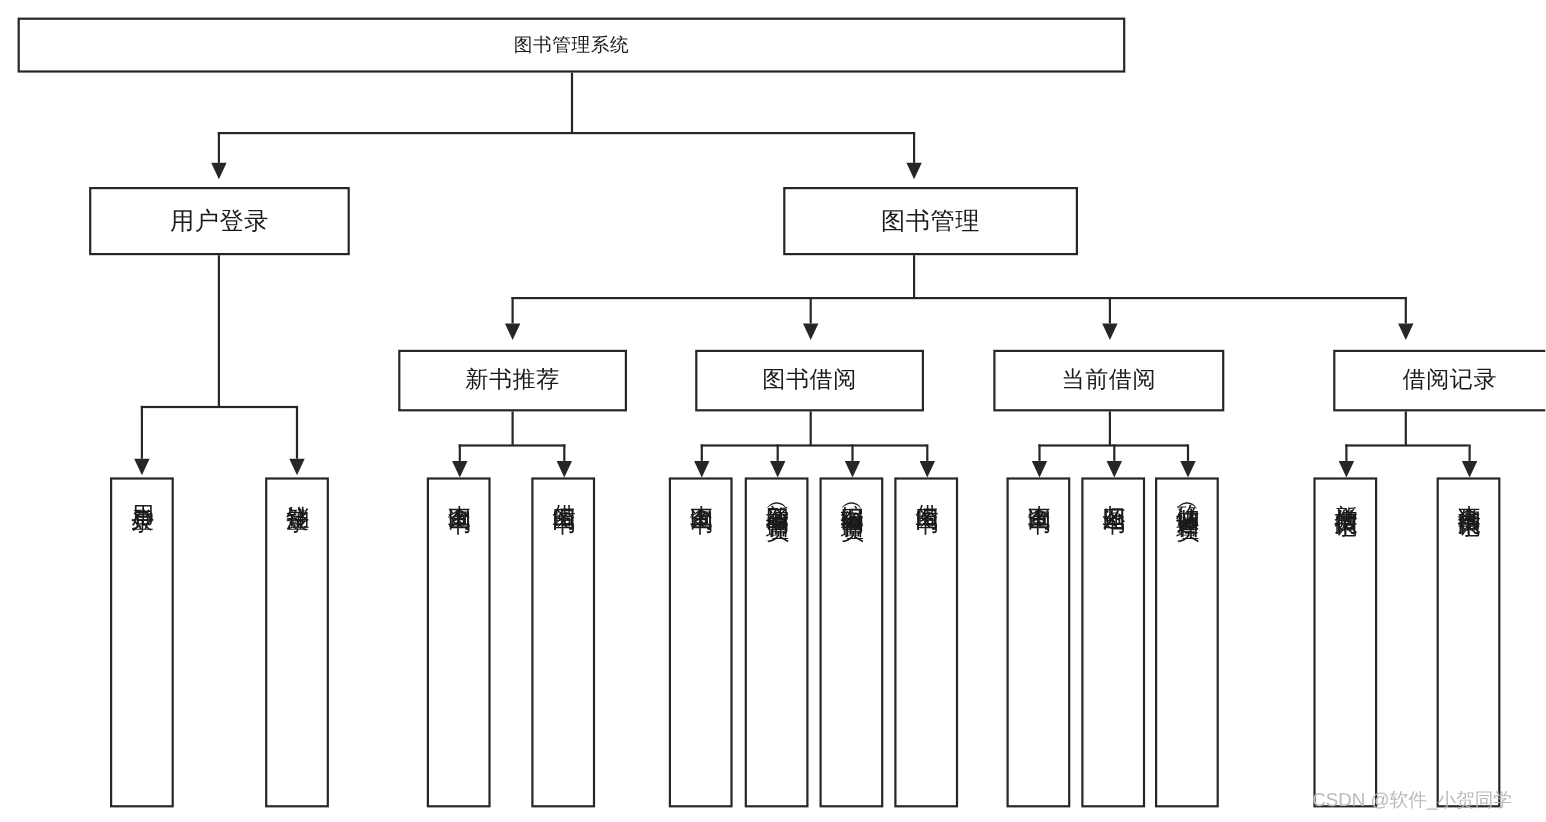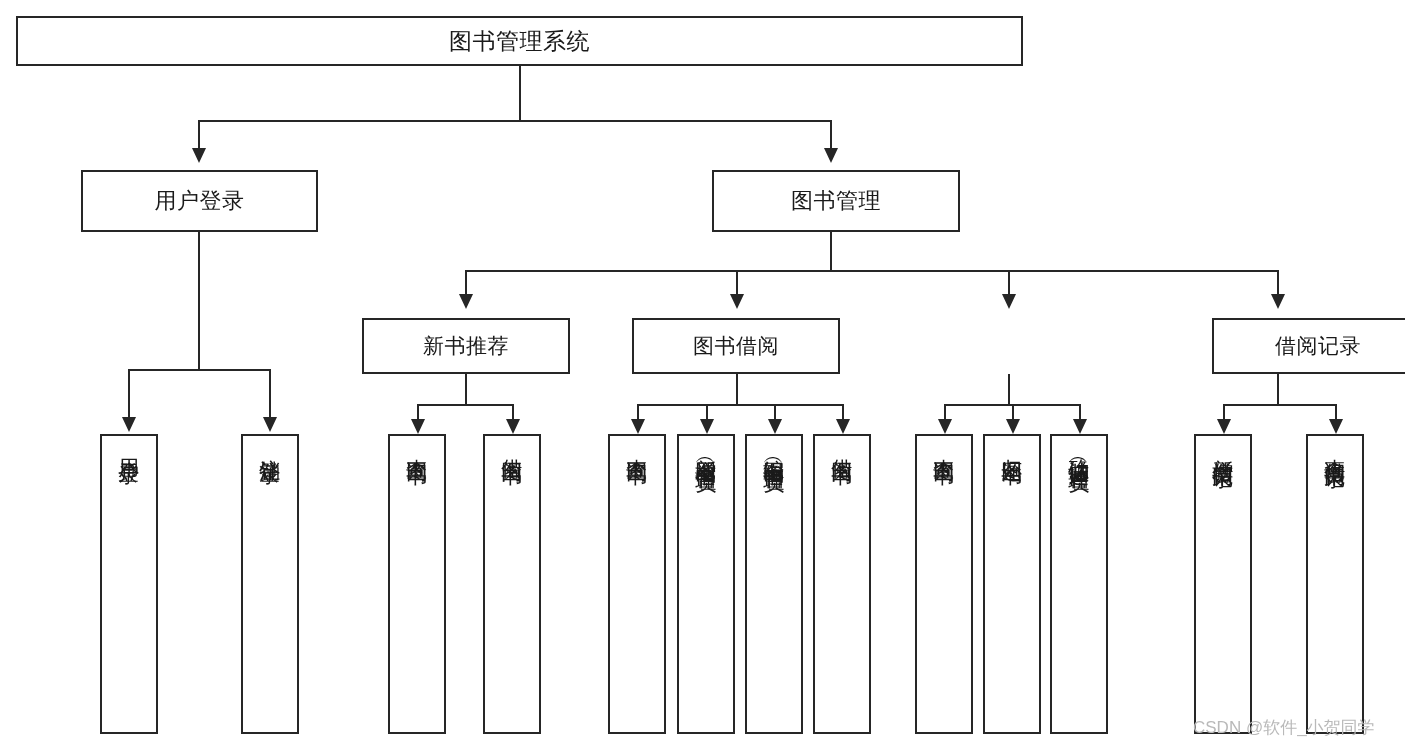--- a/index.html
+++ b/index.html
@@ -27,21 +27,21 @@
     align-items: center;
     justify-content: center;
     color: #1a1a1a;
   }
   .node .label {
     display: block;
     text-align: center;
     line-height: 1.08;
     letter-spacing: 0.5px;
   }
-  .node.root .label   { font-size: 23px; }
+  .node.root .label   { font-size: 17px; }
   .node.level2 .label { font-size: 22px; }
   .node.level3 .label { font-size: 21px; }
 
   
   .node.leaf {
     padding: 6px 0;
     align-items: flex-start;
   }
   .node.leaf .label {
     writing-mode: vertical-rl;
@@ -95,21 +95,21 @@
   <div class="vline" style="left:198px; top:120px; height:28px;"></div>
   <div class="arrow" style="left:192px; top:148px;"></div>
 
   <div class="vline" style="left:830px; top:120px; height:28px;"></div>
   <div class="arrow" style="left:824px; top:148px;"></div>
 
   <div class="node level2" style="left:81px; top:170px; width:237px; height:62px;">
     <span class="label">用户登录</span>
   </div>
 
-  <div class="node level2" style="left:712px; top:170px; width:248px; height:62px;">
+  <div class="node level2" style="left:712px; top:170px; width:268px; height:62px;">
     <span class="label">图书管理</span>
   </div>
 
   <div class="vline" style="left:198px; top:232px; height:138px;"></div>
   <div class="hline" style="left:128px; top:369px; width:142px;"></div>
   <div class="vline" style="left:128px; top:369px; height:48px;"></div>
   <div class="arrow" style="left:122px; top:417px;"></div>
   <div class="vline" style="left:269px; top:369px; height:48px;"></div>
   <div class="arrow" style="left:263px; top:417px;"></div>
 
@@ -126,20 +126,23 @@
   <div class="arrow" style="left:1002px; top:294px;"></div>
 
   <div class="vline" style="left:1277px; top:270px; height:24px;"></div>
   <div class="arrow" style="left:1271px; top:294px;"></div>
 
   <div class="node level3" style="left:632px; top:318px; width:208px; height:56px;">
     <span class="label">图书借阅</span>
   </div>
   <div class="node level3" style="left:362px; top:318px; width:208px; height:56px;">
     <span class="label">新书推荐</span>
+  </div>
+  <div class="node level3" style="left:903px; top:318px; width:210px; height:56px;">
+    <span class="label">当前借阅</span>
   </div>
   <div class="node level3" style="left:1212px; top:318px; width:212px; height:56px;">
     <span class="label">借阅记录</span>
   </div>
 
   <div class="vline" style="left:465px; top:374px; height:31px;"></div>
   <div class="hline" style="left:417px; top:404px; width:97px;"></div>
   <div class="vline" style="left:417px; top:404px; height:15px;"></div>
   <div class="arrow" style="left:411px; top:419px;"></div>
   <div class="vline" style="left:512px; top:404px; height:15px;"></div>

